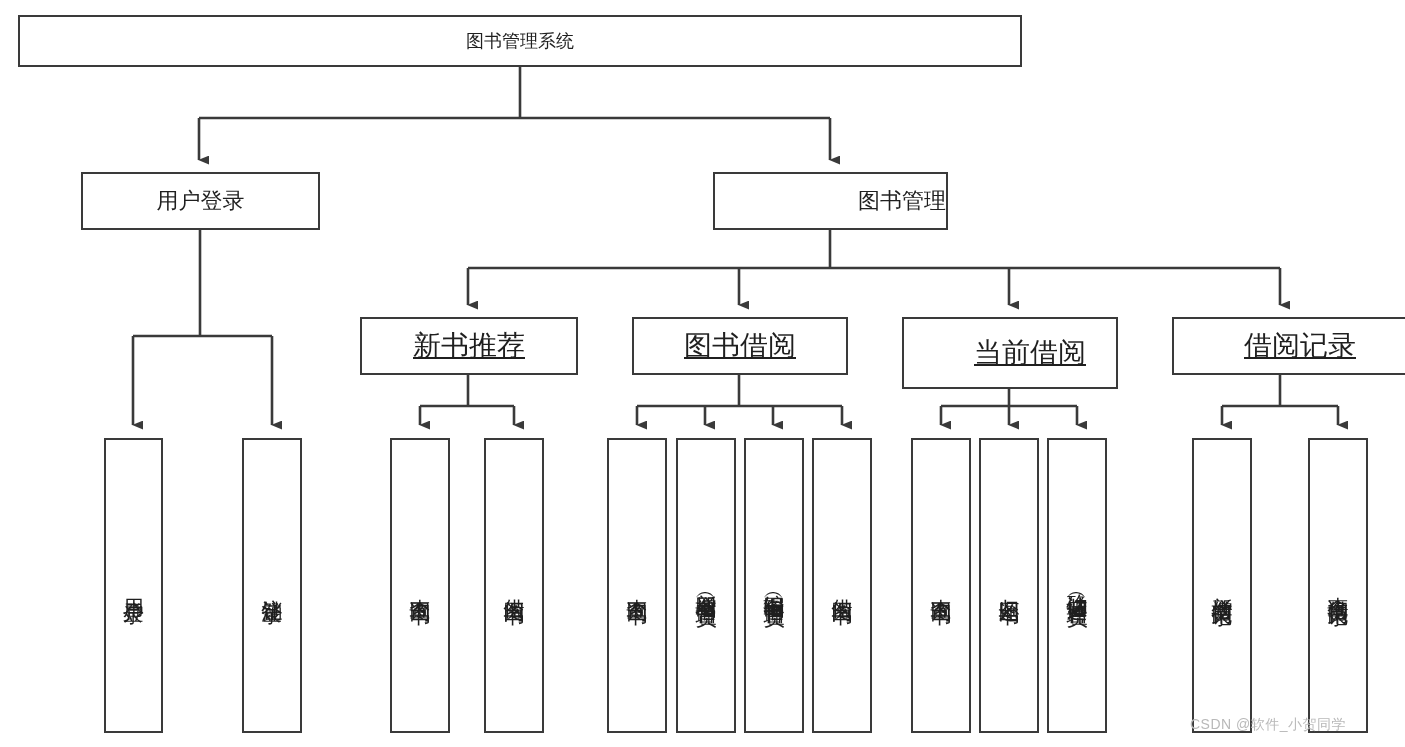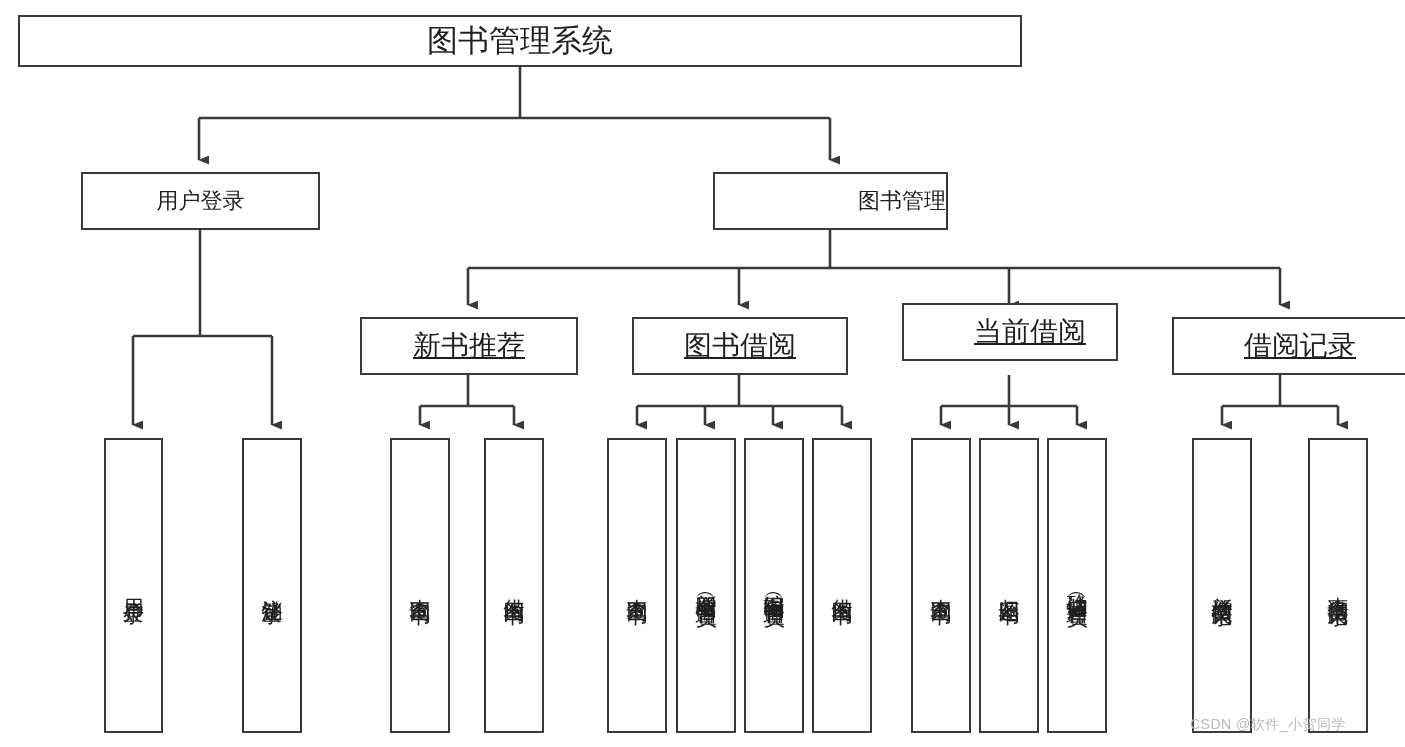--- a/index.html
+++ b/index.html
@@ -28,21 +28,21 @@
     position: absolute;
     box-sizing: border-box;
     background: #ffffff;
     border: 2px solid #3a3a3a;
     display: flex;
     align-items: center;
     justify-content: center;
     color: #1f1f1f;
   }
   .node.level-root {
-    font-size: 31px;
+    font-size: 18px;
   }
   .node.level-2 {
     font-size: 22px;
   }
   .node.level-3 {
     font-size: 28px;
     text-decoration: underline;
   }
   .node.leaf {
     font-size: 21px;
@@ -133,21 +133,21 @@
   <div class="node level-2" style="left:713px; top:172px; width:235px; height:58px;justify-content:flex-end;">
     <span class="node-label">图书管理</span>
   </div>
 
   <div class="node level-3" style="left:360px; top:317px; width:218px; height:58px;">
     <span class="node-label">新书推荐</span>
   </div>
   <div class="node level-3" style="left:632px; top:317px; width:216px; height:58px;">
     <span class="node-label">图书借阅</span>
   </div>
-  <div class="node level-3" style="left:902px; top:303px; width:216px; height:58px;padding-left:40px;">
+  <div class="node level-3" style="left:902px; top:317px; width:216px; height:72px;padding-left:40px;">
     <span class="node-label">当前借阅</span>
   </div>
   <div class="node level-3" style="left:1172px; top:317px; width:256px; height:58px;">
     <span class="node-label">借阅记录</span>
   </div>
 
   <div class="node leaf" style="left:104px; top:438px; width:59px; height:295px;">
     <span class="node-label">用户登录</span>
   </div>
   <div class="node leaf" style="left:242px; top:438px; width:60px; height:295px;">

